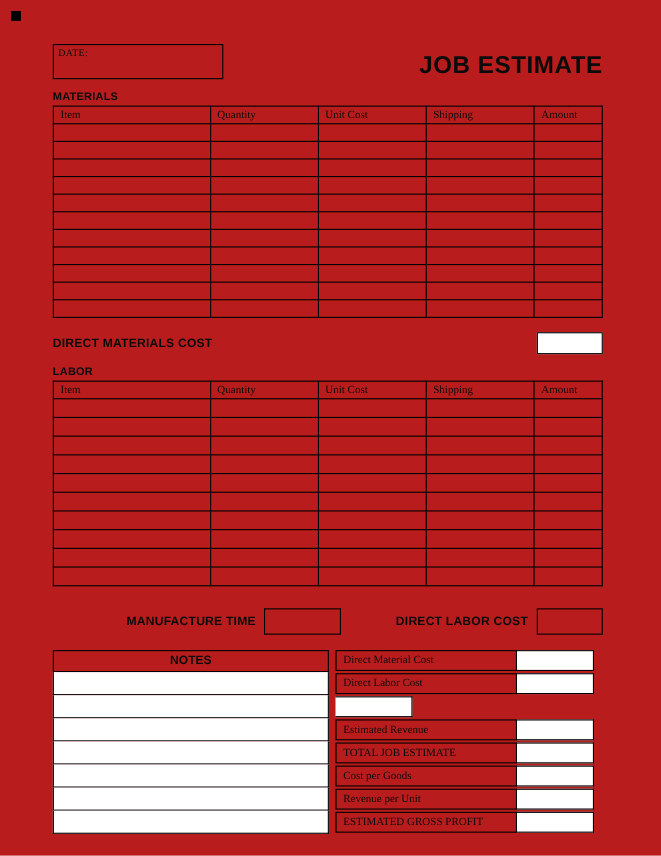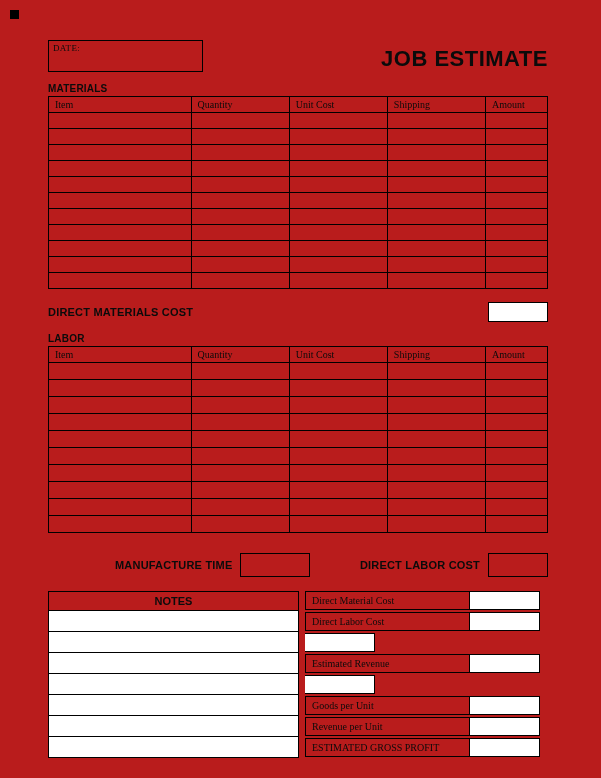--- a/index.html
+++ b/index.html
@@ -390,24 +390,25 @@
           <div class="summary-value"></div>
         </div>
         <div class="summary-row">
           <div class="summary-value"></div>
         </div>
         <div class="summary-row">
           <div class="summary-label">Estimated Revenue</div>
           <div class="summary-value"></div>
         </div>
         <div class="summary-row">
-          <div class="summary-value"></div>
-        </div>
-        <div class="summary-row">
-          <div class="summary-label">Goods per Unit</div>
+          <div class="summary-label">TOTAL JOB ESTIMATE</div>
+          <div class="summary-value"></div>
+        </div>
+        <div class="summary-row">
+          <div class="summary-label">Cost per Goods</div>
           <div class="summary-value"></div>
         </div>
         <div class="summary-row">
           <div class="summary-label">Revenue per Unit</div>
           <div class="summary-value"></div>
         </div>
         <div class="summary-row">
           <div class="summary-label">ESTIMATED GROSS PROFIT</div>
           <div class="summary-value"></div>
         </div>

